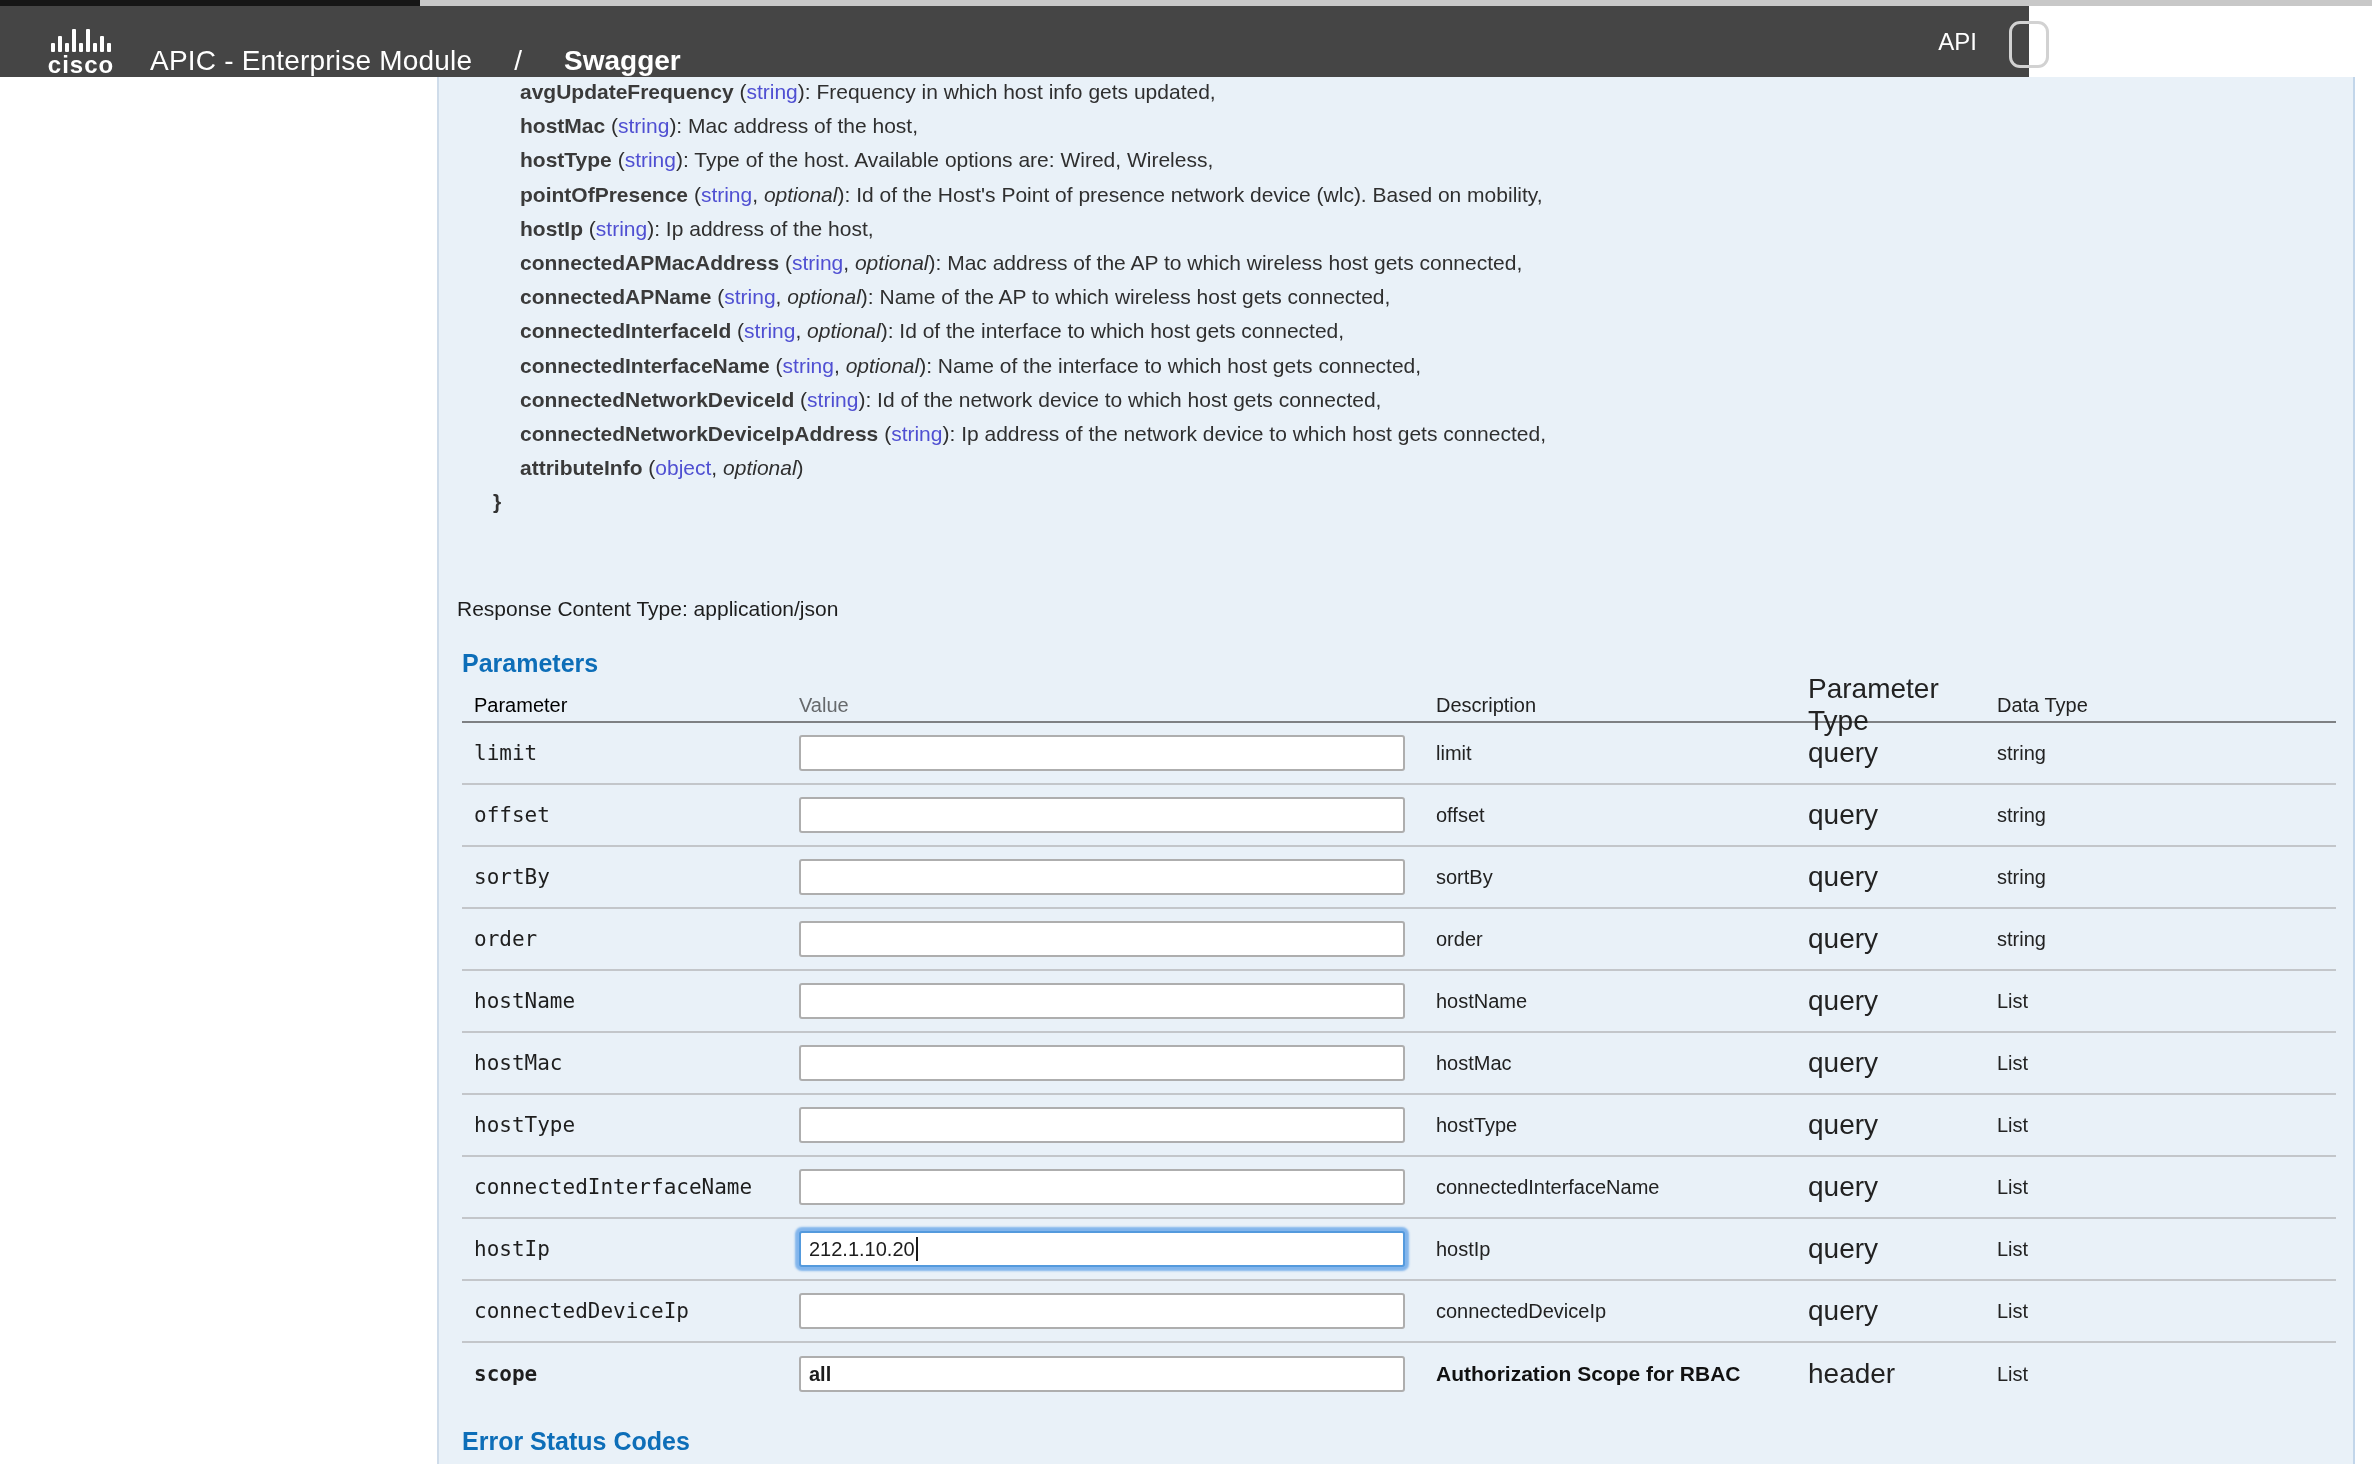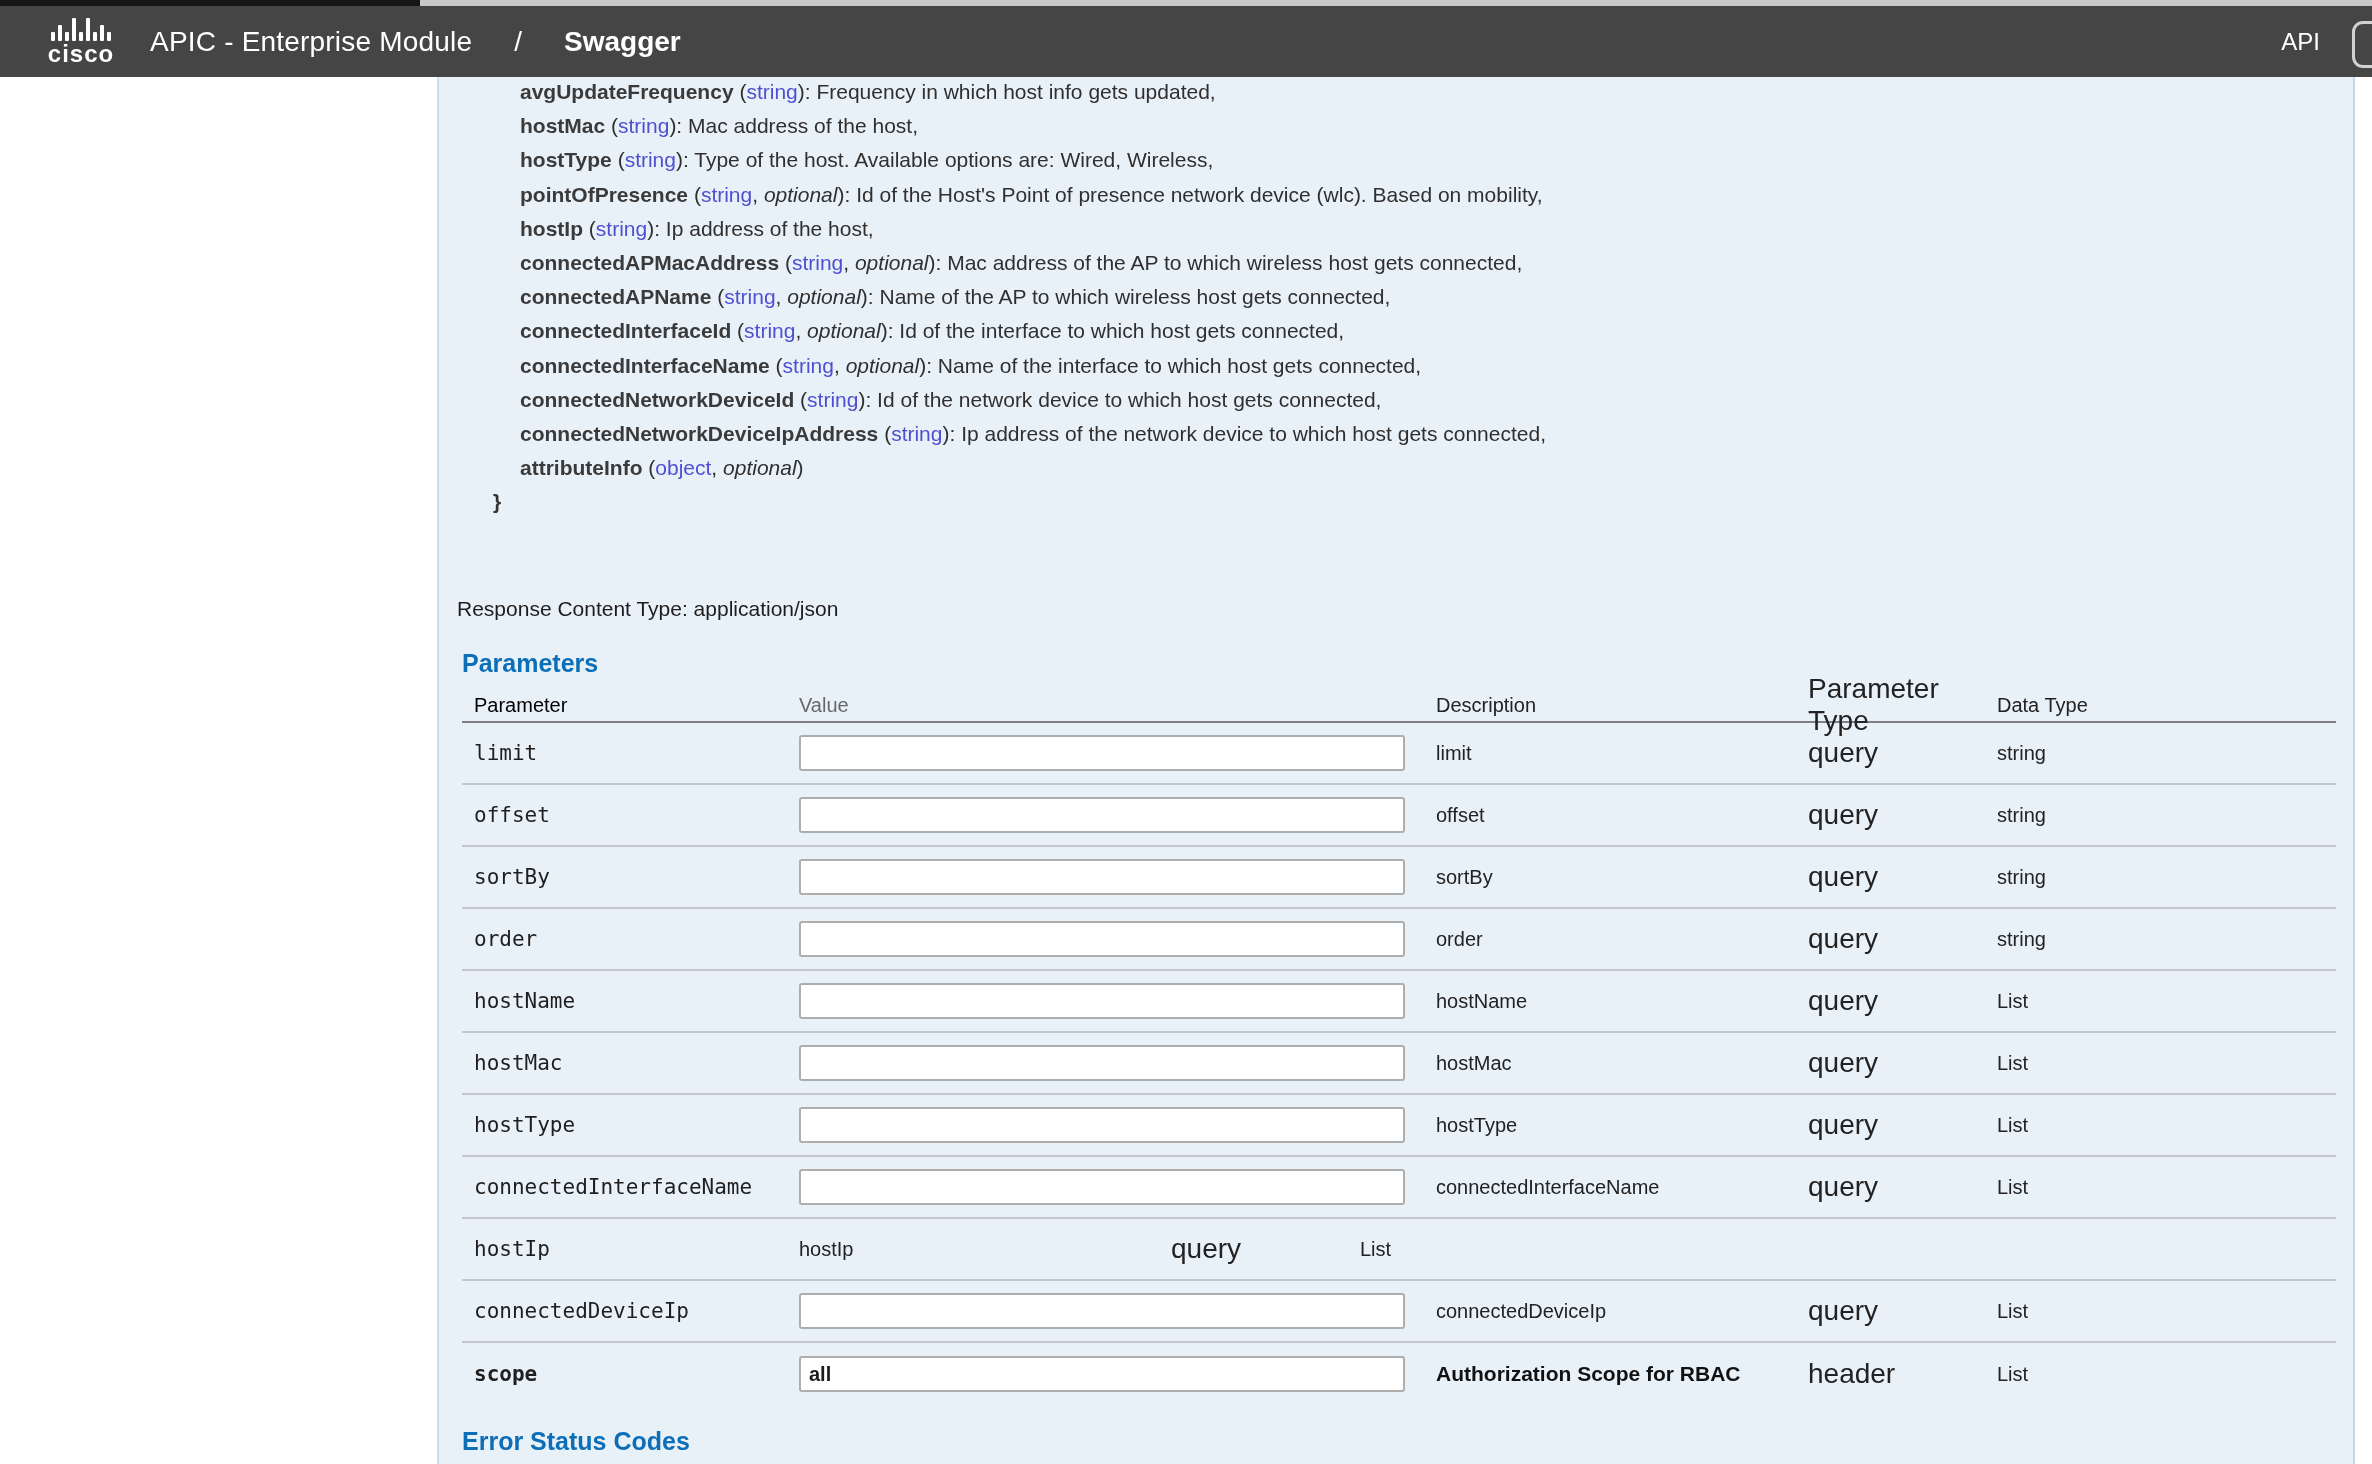--- a/index.html
+++ b/index.html
@@ -5,22 +5,22 @@
   * { margin:0; padding:0; box-sizing:border-box; }
   html,body { width:2372px; height:1464px; background:#ffffff; overflow:hidden;
               font-family:"Liberation Sans", sans-serif; }
   #canvas { position:relative; width:2372px; height:1464px; }
 
   
   .topstrip { position:absolute; top:0; left:0; width:2372px; height:6px; background:#c8c8c8; }
   .topstrip-dark { position:absolute; top:0; left:0; width:420px; height:6px; background:#161616; }
 
   
-  .appbar { position:absolute; top:6px; left:0; width:2372px; height:71px; background:#454545;
-            display:flex; align-items:center; padding-left:46px; color:#fff; }
+  .appbar { position:absolute; top:6px; left:0; width:2029px; height:71px; background:#454545;
+            display:flex; align-items:flex-end; padding-left:46px; color:#fff; }
   .logo { display:flex; flex-direction:column; align-items:center; width:70px; }
   .logo-bars { display:flex; align-items:flex-end; gap:3px; height:24px; }
   .logo-bars i { display:block; width:4px; background:#fff; border-radius:1px; }
   .logo-text { font-size:24px; font-weight:bold; letter-spacing:1px; line-height:24px; margin-top:1px; }
   .appbar-title { margin-left:34px; font-size:28px; font-weight:400; letter-spacing:0.2px; }
   .appbar-sep { margin-left:42px; font-size:28px; font-weight:400; }
   .appbar-sub { margin-left:42px; font-size:28px; font-weight:bold; }
   .api-label { position:absolute; right:52px; top:50%; transform:translateY(-50%); font-size:24px; font-weight:400; }
   .cutoff-btn { position:absolute; right:-20px; top:15px; width:40px; height:47px;
                 border:3px solid #d2d2d2; border-radius:11px; background:transparent; }
@@ -221,20 +221,26 @@
               <span></span>
             </div>
           </div>
         <div class="c c-desc">connectedInterfaceName</div>
         <div class="c c-ptype">query</div>
         <div class="c c-dtype">List</div>
       </div>
 
       <div class="prow">
         <div class="c c-param">hostIp</div>
+        <div class="c c-value">
+            <div class="vinput focused">
+              <span>212.1.10.20</span>
+              <span class="caret"></span>
+            </div>
+          </div>
         <div class="c c-desc">hostIp</div>
         <div class="c c-ptype">query</div>
         <div class="c c-dtype">List</div>
       </div>
 
       <div class="prow">
         <div class="c c-param">connectedDeviceIp</div>
         <div class="c c-value">
             <div class="vinput">
               <span></span>

